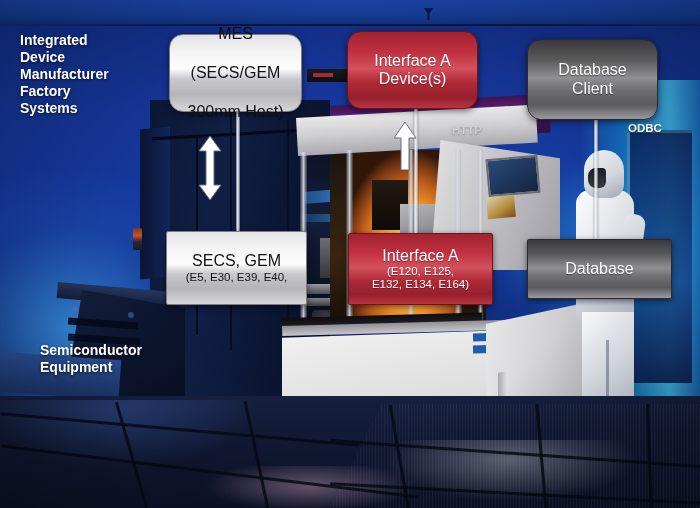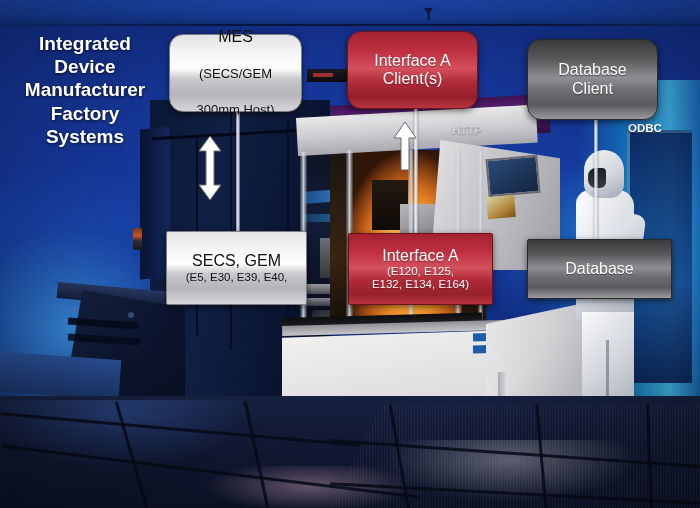--- a/index.html
+++ b/index.html
@@ -288,21 +288,21 @@
   
   .node {
     position: absolute;
     display: flex; flex-direction: column;
     align-items: center; justify-content: center;
     text-align: center;
     line-height: 1.13;
     box-sizing: border-box;
   }
   .node .t1 { font-size: 16px; }
-  .node .t2 { font-size: 13px; }
+  .node .t2 { font-size: 16px; }
   .node .t3 { font-size: 11.5px; }
 
   .node-silver {
     background: linear-gradient(180deg, #e3e3e5 0%, #f4f4f5 22%, #fdfdfd 44%, #c9c9cd 58%, #b4b4b9 78%, #d6d6da 100%);
     color: #111;
     border: 1px solid #7d7d84;
     box-shadow: 0 2px 6px rgba(0,0,0,0.55);
   }
   .node-red {
     background: linear-gradient(180deg, #a32230 0%, #bf3040 26%, #d4505c 48%, #b02a38 66%, #96202c 86%, #b93442 100%);
@@ -339,23 +339,23 @@
     text-shadow: 0 1px 2px rgba(0,0,0,0.6);
   }
   .conn-label.dim { color: #d2d2d4; text-shadow: 0 1px 2px rgba(0,0,0,0.35); }
 
   .arrow { position: absolute; }
 
   .caption {
     position: absolute;
     color: #ffffff;
     font-weight: bold;
-    font-size: 19px;
+    font-size: 14px;
     line-height: 1.22;
-    text-align: center;
+    text-align: left;
     white-space: pre-line;
     text-shadow: 0 1px 3px rgba(0,0,0,0.7);
   }
 </style>
 </head>
 <body>
 
 <div id="stage">
 
   <div class="bg">
@@ -465,21 +465,21 @@
   <div class="conn-label" style="left:586px; top:122px; width:90px; text-align:center; padding-left:14px;">ODBC</div>
 
   <div class="node node-silver rounded" style="left:169px; top:34px; width:133px; height:78px;gap:21px;">
     <div class="t1">MES</div>
     <div class="t2">(SECS/GEM</div>
     <div class="t2">300mm Host)</div>
   </div>
 
   <div class="node node-red rounded" style="left:347px; top:31px; width:131px; height:78px;">
     <div class="t1">Interface A</div>
-    <div class="t1">Client(s)</div>
+    <div class="t1">Device(s)</div>
   </div>
 
   <div class="node node-grey rounded" style="left:527px; top:31px; width:131px; height:81px;">
     <div class="t1">Database</div>
     <div class="t1">Client</div>
   </div>
 
   <div class="node node-silver sharp" style="left:166px; top:231px; width:141px; height:74px;">
     <div class="t1">SECS, GEM</div>
     <div class="t3">(E5, E30, E39, E40,</div>
@@ -494,14 +494,16 @@
   <div class="node node-grey sharp" style="left:527px; top:231px; width:145px; height:60px;">
     <div class="t1">Database</div>
   </div>
 
   <div class="caption" style="left:20px; top:32px; width:130px;">Integrated
 Device
 Manufacturer
 Factory
 Systems</div>
 
+  <div class="caption" style="left:40px; top:342px; width:175px;">Semiconductor
+Equipment</div>
 
 </div>
 
 </body></html>

